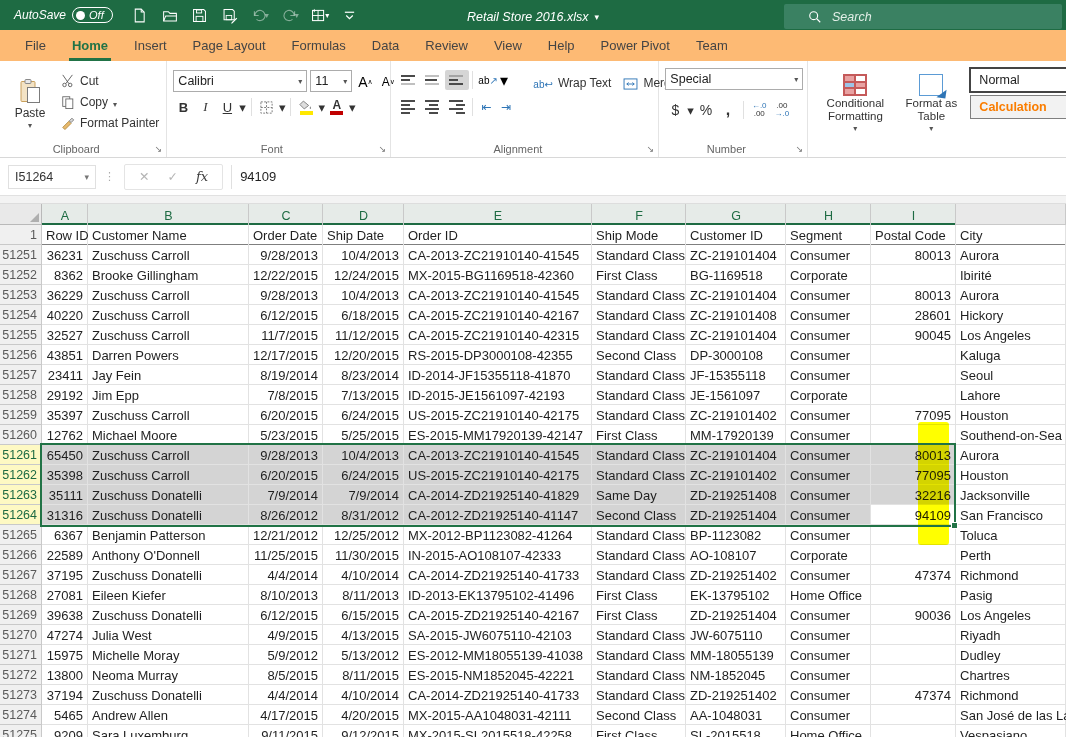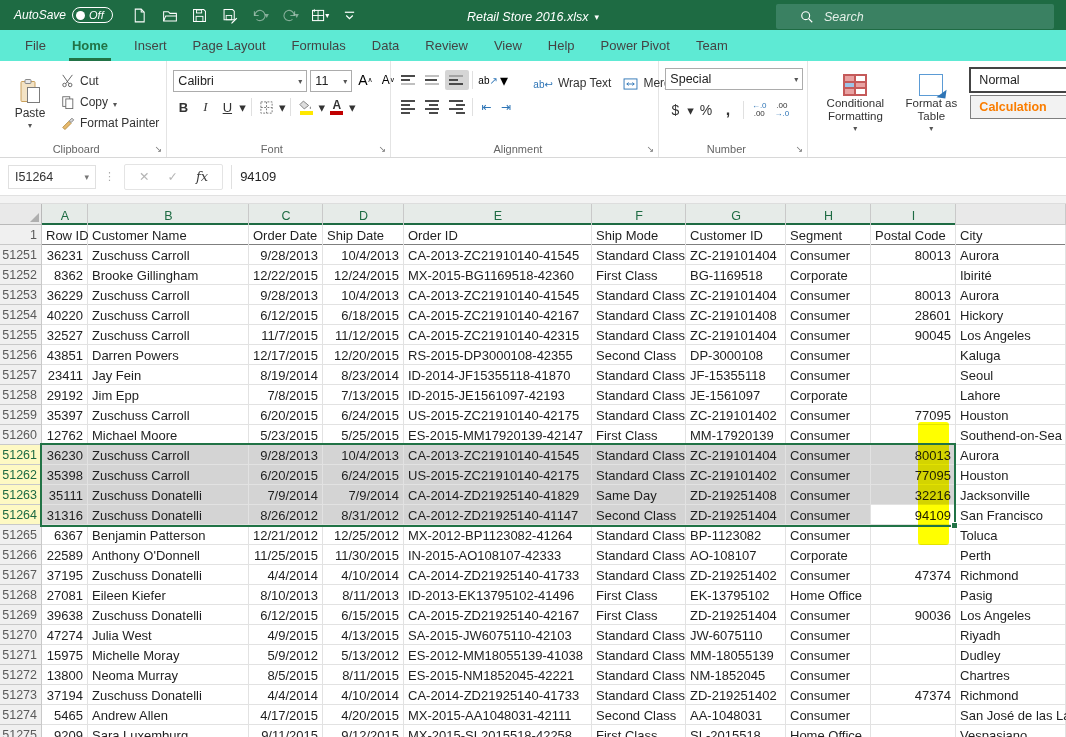--- a/index.html
+++ b/index.html
@@ -11,41 +11,41 @@
   .autosave { display:flex; align-items:center; gap:6px; margin-left:14px; font-size:12px; }
   .pill { display:flex; align-items:center; gap:4px; border:1px solid #fff; border-radius:9px; padding:1px 8px 1px 3px; font-size:11px; }
   .pill .dot { width:9px; height:9px; border-radius:50%; background:#fff; }
   .qat { display:flex; align-items:center; gap:4px; margin-left:14px; }
   .qbtn { width:26px; height:24px; display:flex; align-items:center; justify-content:center; }
   .qbtn svg { display:block; }
   .dimchev { color:rgba(255,255,255,.45); font-size:8px; margin-left:-3px; }
   .chev { color:#fff; font-size:8px; margin-left:-2px; }
   .doc-title { position:absolute; left:0; right:0; top:0; height:33px; display:flex; align-items:center; justify-content:center; font-size:12.5px; pointer-events:none; }
   .doc-title .caret { font-size:9px; margin-left:6px; }
-  .searchbox { position:absolute; right:12px; top:4px; width:278px; height:25px; background:#3A8162; border-radius:2px; display:flex; align-items:center; color:#E3EFE8; font-size:12.5px; }
+  .searchbox { position:absolute; right:4px; top:4px; width:278px; height:25px; background:#3A8162; border-radius:2px; display:flex; align-items:center; color:#E3EFE8; font-size:12.5px; }
   .searchbox svg { margin:0 10px 0 24px; }
 
   
-  .tabrow { height:31px; background:#5eead4; display:flex; align-items:stretch; padding-left:12px; flex:none; }
+  .tabrow { height:31px; background:#fdba74; display:flex; align-items:stretch; padding-left:12px; flex:none; }
   .tab { padding:0 13px; display:flex; align-items:center; font-size:13px; color:#444; position:relative; cursor:default; }
   .tab.active { color:#217346; font-weight:bold; }
   .tab.active::after { content:""; position:absolute; left:10px; right:10px; bottom:0; height:3px; background:#217346; }
 
   
   .ribbon { height:97px; background:#fff; border-bottom:1px solid #D8D8D8; display:flex; flex:none; }
   .grp { position:relative; border-right:1px solid #E4E4E4; padding:5px 4px 16px 6px; display:flex; gap:4px; }
   .grp-label { position:absolute; bottom:2px; left:0; right:14px; text-align:center; font-size:11px; color:#666; }
   .launcher { position:absolute; bottom:3px; right:4px; font-size:9px; color:#777; }
   .bigbtn { width:48px; display:flex; flex-direction:column; align-items:center; justify-content:center; font-size:12px; color:#333; gap:1px; }
   .bigbtn .bcaret { font-size:8px; color:#555; }
   .smallstack { display:flex; flex-direction:column; justify-content:flex-start; gap:2px; padding-top:3px; }
   .sbtn { display:flex; align-items:flex-end; gap:5px; font-size:12px; color:#333; height:19px; padding:0 3px; white-space:nowrap; }
   .sbtn .scaret { font-size:8px; color:#555; }
   .fontcol { display:flex; flex-direction:column; gap:5px; padding-top:4px; }
-  .comborow { display:flex; gap:3px; align-items:flex-start; }
+  .comborow { display:flex; gap:3px; align-items:flex-end; }
   .combo { border:1px solid #ACACAC; background:#fff; height:22px; display:flex; align-items:center; font-size:12.5px; color:#222; padding:0 4px; justify-content:space-between; }
   .combo .ccaret { font-size:8px; color:#555; margin-left:6px; }
   .toolrow { display:flex; align-items:center; gap:2px; font-size:13px; color:#333; }
   .tbtn { min-width:20px; height:20px; display:flex; align-items:center; justify-content:center; padding:0 2px; }
   .tsep { width:1px; height:18px; background:#E0E0E0; margin:0 3px; }
   .bold { font-weight:bold; }
   .ital { font-style:italic; font-family:"Liberation Serif",serif; }
   .undl { text-decoration:underline; }
   .colorbar { display:flex; flex-direction:column; align-items:center; line-height:11px; }
   .colorbar .bar { width:13px; height:4px; margin-top:1px; }
@@ -571,21 +571,21 @@
           <div class="cell num">5/25/2015</div>
           <div class="cell">ES-2015-MM17920139-42147</div>
           <div class="cell">First Class</div>
           <div class="cell">MM-17920139</div>
           <div class="cell">Consumer</div>
           <div class="cell num"></div>
           <div class="cell">Southend-on-Sea</div>
         </div>
         <div class="grow">
           <div class="rnum selrow">51261</div>
-          <div class="cell num sel">36230</div>
+          <div class="cell num sel">65450</div>
           <div class="cell sel">Zuschuss Carroll</div>
           <div class="cell num sel">9/28/2013</div>
           <div class="cell num sel">10/4/2013</div>
           <div class="cell sel">CA-2013-ZC21910140-41545</div>
           <div class="cell sel">Standard Class</div>
           <div class="cell sel">ZC-219101404</div>
           <div class="cell sel">Consumer</div>
           <div class="cell num sel">80013</div>
           <div class="cell">Aurora</div>
         </div>

